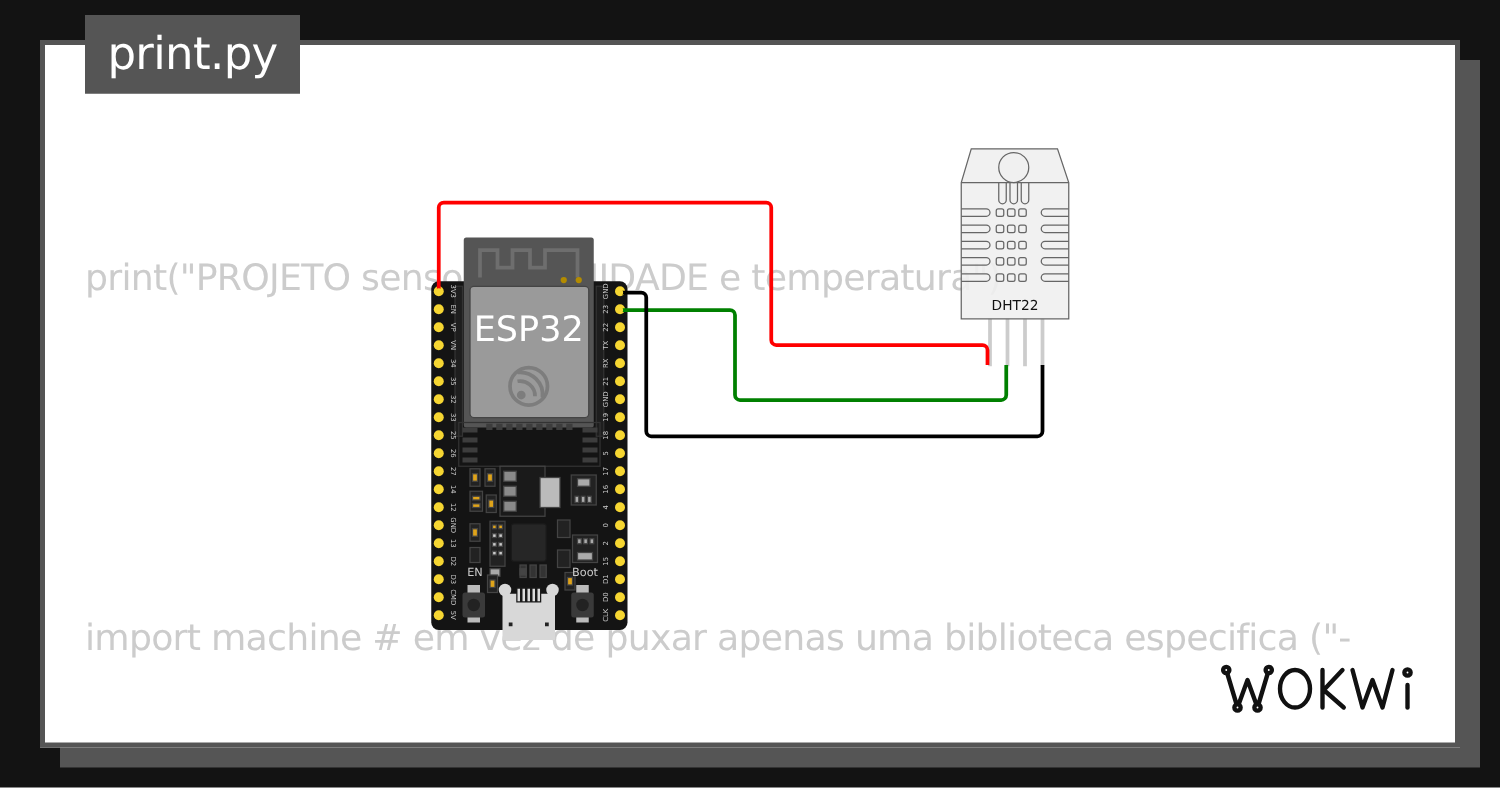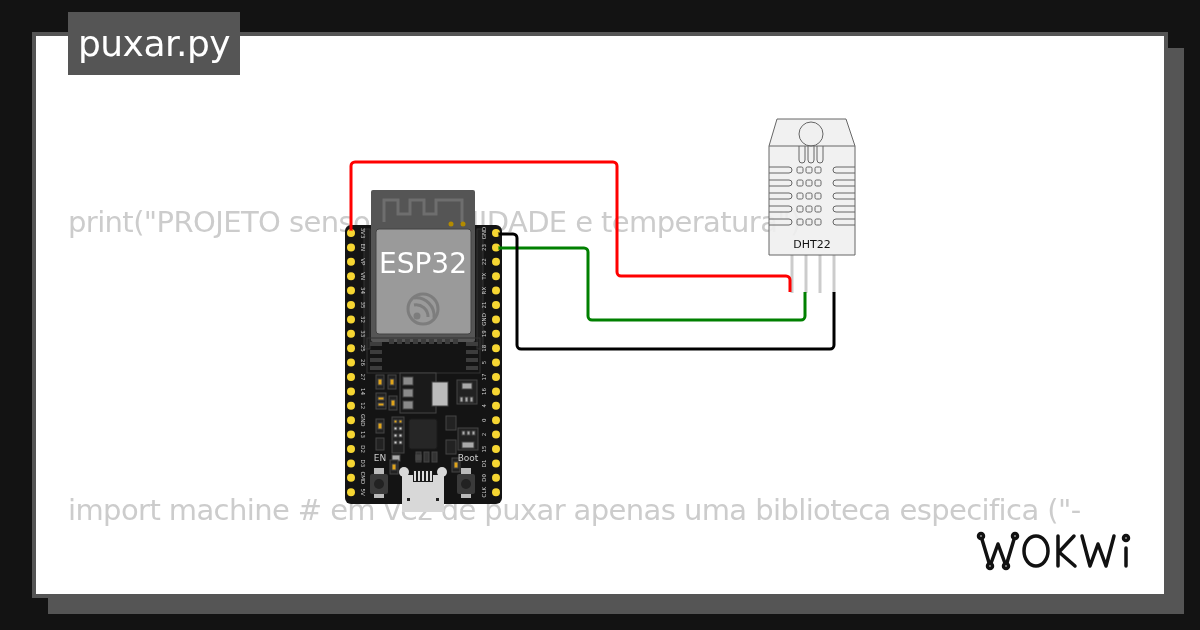--- a/index.html
+++ b/index.html
@@ -44,21 +44,21 @@
     
     
     
     
     
     
     
   </div>
 </div>
 
-<div class="tab">puxar.py</div>
+<div class="tab">print.py</div>
 
 <svg class="diagram" viewBox="0 0 1200 630" xmlns="http://www.w3.org/2000/svg">
 
   <g>
     <rect x="345" y="225" width="157" height="279" rx="6" fill="#141414"></rect>
 
     <rect x="371" y="190" width="104" height="152" rx="2" fill="#555555"></rect>
     <path d="M384 222 V200 H398 V214 H410 V200 H424 V214 H436 V200 H462 V222" fill="none" stroke="#6e6e6e" stroke-width="3"></path>
     <circle cx="451" cy="224" r="2.5" fill="#b38b00"></circle>
     <circle cx="463" cy="224" r="2.5" fill="#b38b00"></circle>

